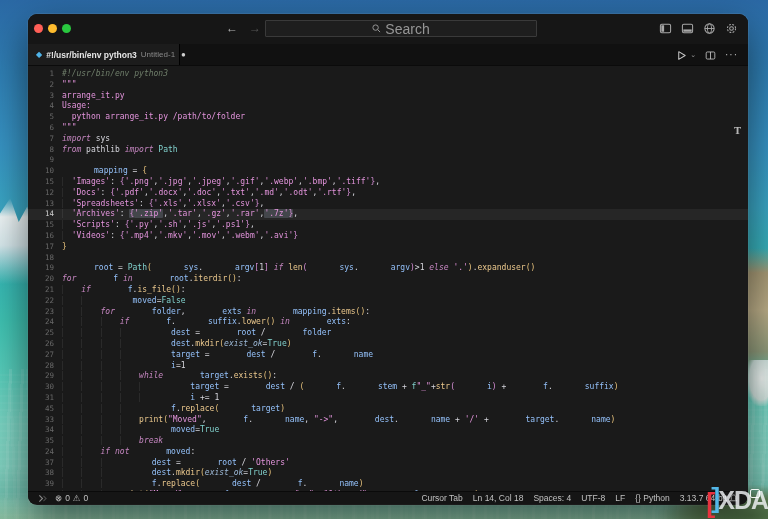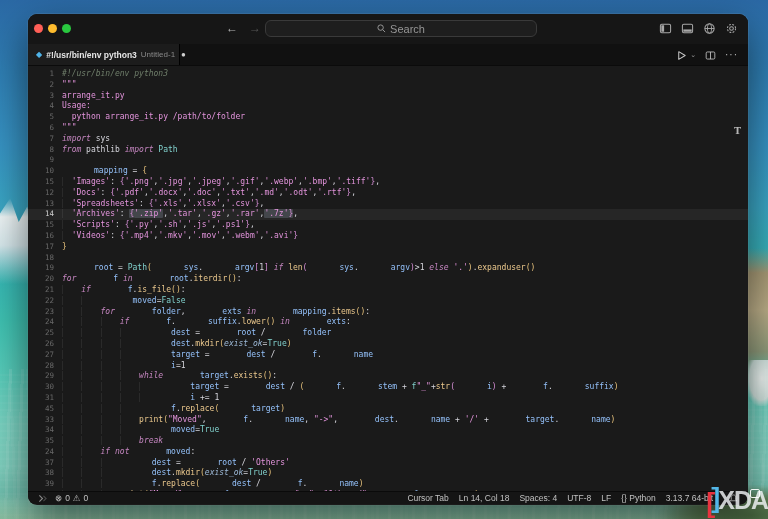--- a/index.html
+++ b/index.html
@@ -34,23 +34,23 @@
     background:#1a1a1a;border-radius:9px;overflow:hidden;
     box-shadow:0 16px 40px rgba(0,0,0,.55),0 0 0 1px rgba(255,255,255,.08);}
   
   .titlebar{position:relative;height:30px;background:#161616;}
   .traffic{position:absolute;left:6px;top:10px;display:flex;gap:5px;}
   .tl{width:9px;height:9px;border-radius:50%;}
   .navarrows{position:absolute;left:198px;top:8px;display:flex;gap:11px;
     font-size:12px;line-height:13px;}
   .nav-back{color:#b4b4b4;} .nav-fwd{color:#565656;}
   .searchbox{position:absolute;left:237px;top:6px;width:272px;height:17px;
-    background:#1e1e1e;border:1px solid #3a3a3a;border-radius:6px;
+    background:#1e1e1e;border:1px solid #3a3a3a;border-radius:1px;
     display:flex;align-items:center;justify-content:center;gap:4px;
-    color:#969696;font-size:11px;box-sizing:border-box;}
+    color:#969696;font-size:14px;box-sizing:border-box;}
   .tb-icons{position:absolute;right:10px;top:8px;display:flex;gap:9px;align-items:center;}
   .tb-icons svg{display:block;}
   
   .tabbar{position:relative;height:22px;background:#111111;display:flex;border-bottom:1px solid #0b0b0b;box-sizing:border-box;}
   .tab{width:152px;background:#1c1c1c;display:flex;align-items:center;gap:4px;
     padding:0 8px;box-sizing:border-box;border-right:1px solid #000;}
   .tab-icon{color:#4fb3e8;font-size:8px;line-height:8px;}
   .tab-title{color:#e6e6e6;font-size:8.5px;font-weight:bold;white-space:nowrap;}
   .tab-sub{color:#8a8a8a;font-size:8px;white-space:nowrap;}
   .tab-dot{color:#cfcfcf;font-size:8px;margin-left:2px;}
@@ -79,21 +79,21 @@
   .pa{color:#9cb8d6;font-style:italic;}
   .hl{background:rgba(130,140,155,.32);border-radius:1px;}
   .t-marker{position:absolute;right:7px;top:59px;color:#b5b5b5;font-size:9.5px;font-weight:bold;
     font-family:"DejaVu Serif",serif;}
   
   .statusbar{position:relative;height:13px;background:#151515;border-top:1px solid #0a0a0a;
     display:flex;align-items:center;justify-content:space-between;
     color:#c2c2c2;font-size:8.5px;box-sizing:border-box;padding:0 10px;}
   .sb-left{display:flex;align-items:center;gap:8px;}
   .sb-problems{display:flex;align-items:center;gap:3px;}
-  .sb-right{display:flex;align-items:center;gap:16px;margin-left:6px;}
+  .sb-right{display:flex;align-items:center;gap:2px;margin-left:6px;}
   .sb-right span{white-space:nowrap;}
   .sb-remote{color:#8a8a8a;}
   
   .xda{position:absolute;right:0;bottom:2px;height:34px;display:flex;align-items:center;z-index:20;}
   .xda-brl{color:#e8333f;font-size:27px;font-weight:bold;line-height:27px;transform:translateY(3px);}
   .xda-brr{color:#53b7e8;font-size:27px;font-weight:bold;line-height:27px;margin-left:-4px;transform:translateY(-2px);}
   .xda-text{color:rgba(245,248,250,.8);font-size:25px;font-weight:bold;letter-spacing:-1px;margin-left:-2px;}
   .xda-bubble{position:absolute;left:44px;top:6px;width:8px;height:7px;border:1.5px solid rgba(255,255,255,.92);border-radius:2px;}
 </style>
 </head>

